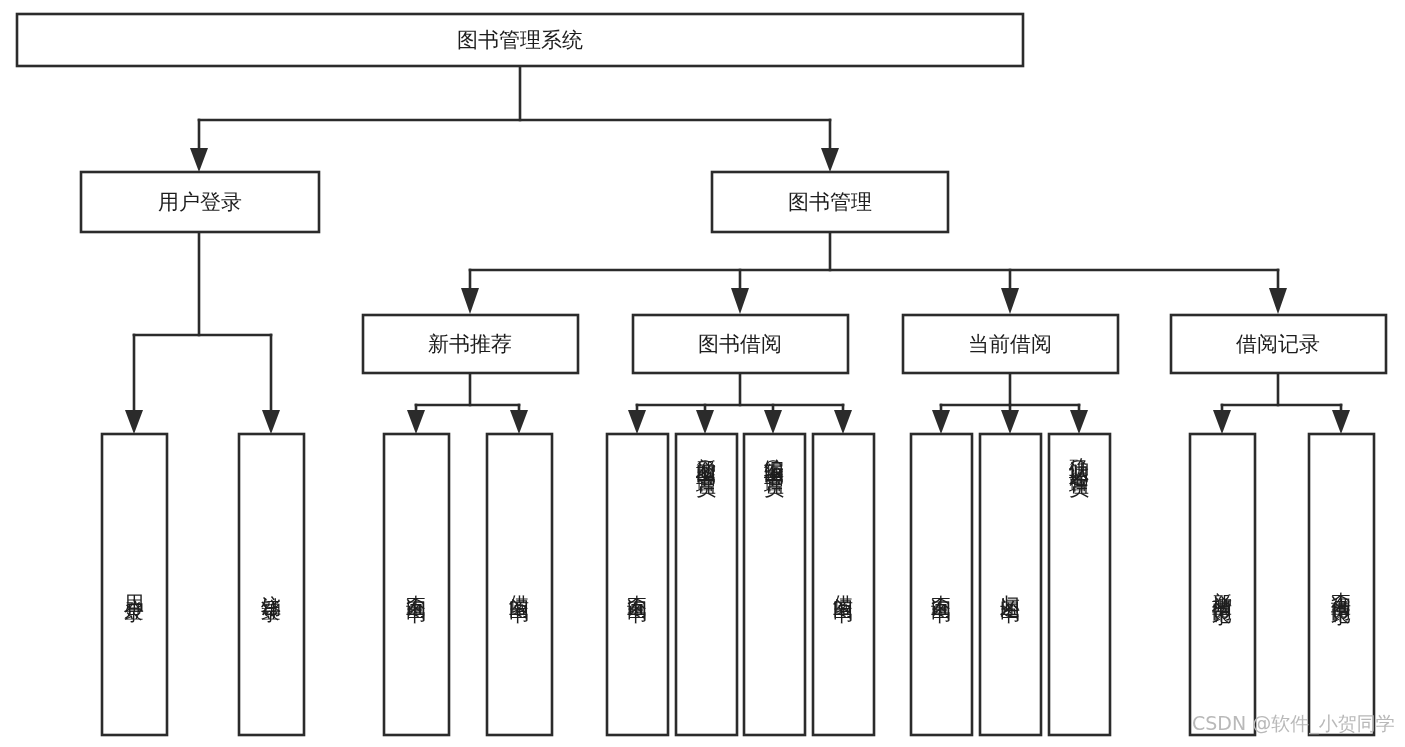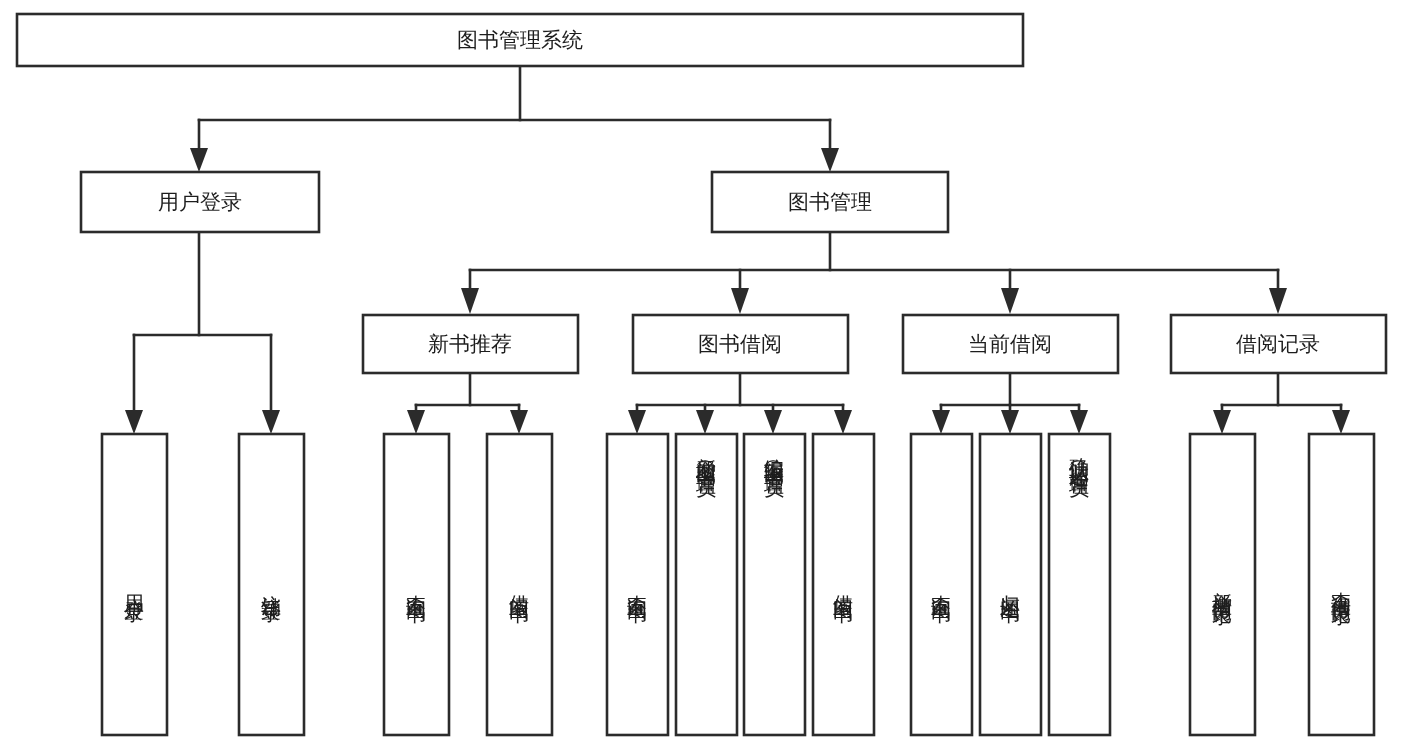--- a/index.html
+++ b/index.html
@@ -206,14 +206,15 @@
   <div class="node-label-v" style="left:744px; top:434px; width:61px; height:301px; justify-content:flex-start; padding-top:8px;">编辑图书（管理员）</div>
   <div class="node-label-v" style="left:813px; top:434px; width:61px; height:301px;">借阅图书</div>
 
   <div class="node-label-v" style="left:911px; top:434px; width:61px; height:301px;">查询图书</div>
   <div class="node-label-v" style="left:980px; top:434px; width:61px; height:301px;">归还图书</div>
   <div class="node-label-v" style="left:1049px; top:434px; width:61px; height:301px; justify-content:flex-start; padding-top:8px;">确认归还（管理员）</div>
 
   <div class="node-label-v" style="left:1190px; top:434px; width:65px; height:301px;">新增借阅记录</div>
   <div class="node-label-v" style="left:1309px; top:434px; width:65px; height:301px;">查询借阅记录</div>
 
+  <div class="watermark" style="left:1192px; top:711px;">CSDN @软件_小贺同学</div>
 
 </div>
 
 </body></html>

